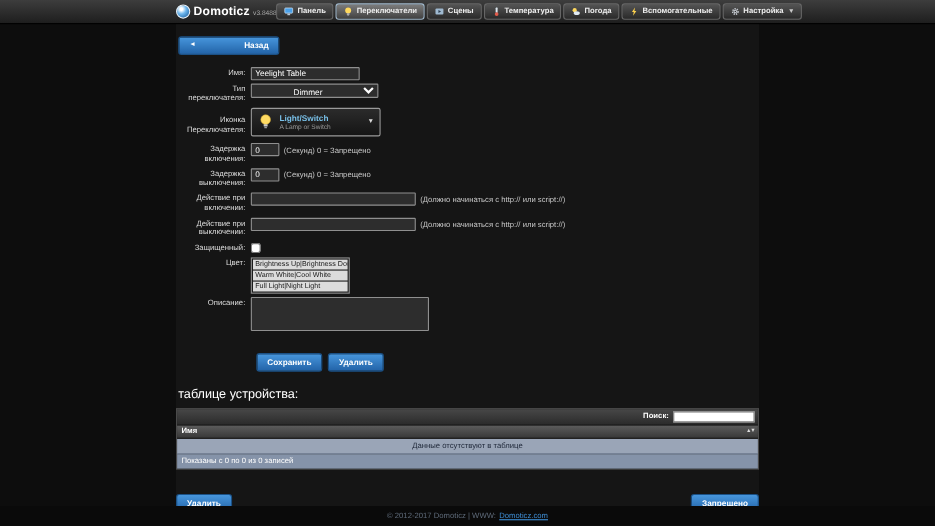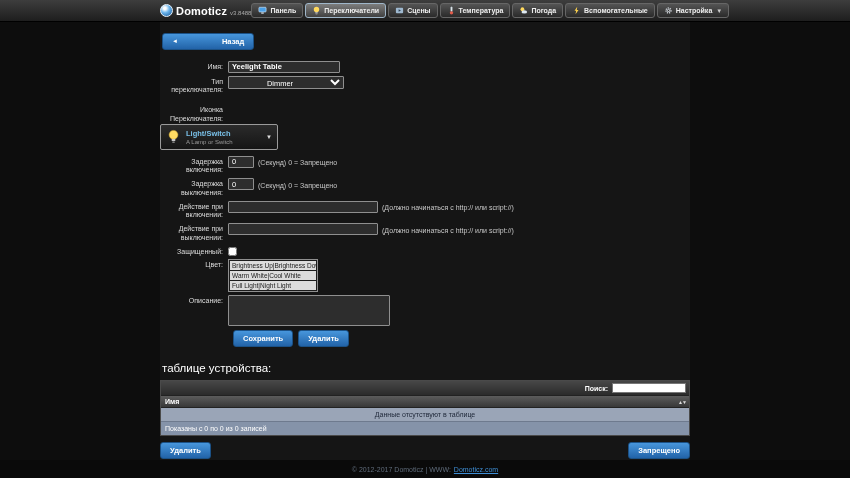--- a/index.html
+++ b/index.html
@@ -22,34 +22,34 @@
   .tab { display:flex; align-items:center; gap:3px; height:15px; padding:0 6px;
     background:linear-gradient(#545454,#2a2a2a); border:1px solid #666; border-radius:3px;
     font-size:7px; font-weight:bold; color:#eee; cursor:pointer; white-space:nowrap; }
   .tab.active { background:linear-gradient(#7d7d7d,#414141); border-color:#9fb6c9; }
   .tab svg { display:block; }
   .caret { font-size:6px; color:#ccc; margin-left:1px; }
   
   .band { width:530px; margin:0 auto; background:#151515; min-height:440px; padding-top:7px; position:relative; }
   .btn { display:inline-flex; align-items:center; gap:3px;
     background:linear-gradient(#4796dc,#2263a8); border:1px solid #1b5186; border-radius:3px;
-    color:#fff; font-size:7.5px; font-weight:bold; padding:3px 9px; cursor:pointer; font-family:inherit; }
+    color:#fff; font-size:7.5px; font-weight:bold; padding:3px 9px; cursor:pointer; font-family:inherit;margin-top:16px; }
   .back-btn { margin:0 0 11px 2px;gap:44px; }
   .back-arrow { font-size:6px; }
   
   .form-row { display:flex; align-items:flex-start; margin-bottom:3px; }
   .f-label { width:68px; flex:none; text-align:right; padding-right:5px; padding-top:2px;
     font-size:7px; color:#ddd; line-height:1.25; }
   .f-field { display:flex; align-items:center; gap:4px; }
   input.txt, select.sel, textarea.ta {
     background:#2d2d2d; border:1px solid #8f8f8f; color:#fff;
     font-size:7.5px; font-family:inherit; padding:1px 3px; border-radius:1px; }
   input.txt { height:12px; }
   select.sel { height:13px;text-align:center; }
-  .name-input { width:112px;font-weight:bold; }
+  .name-input { width:99px; }
   .type-select { width:116px; }
   .delay-input { width:26px; }
   .action-input { width:150px; }
   .hint { font-size:7px; color:#c8c8c8; padding-top:2px; white-space:nowrap; }
   .icon-picker { width:118px; background:linear-gradient(#2b2b2b,#151515); border:1px solid #9a9a9a;
     border-radius:2px; display:flex; align-items:center; gap:5px; padding:4px 5px; cursor:pointer; }
   .icon-picker .titles { flex:1; }
   .ip-title { font-size:7.5px; font-weight:bold; color:#79c0e8; }
   .ip-sub { font-size:6px; color:#9a9a9a; margin-top:1px; }
   .ip-caret { font-size:6px; color:#ddd; }
@@ -168,21 +168,21 @@
   <div class="form-row">
     <div class="f-label">Тип переключателя:</div>
     <div class="f-field">
       <select class="sel type-select">
         <option>Dimmer</option>
       </select>
     </div>
   </div>
 
   
-  <div class="form-row" style="margin-bottom:6px;flex-direction:column;">
+  <div class="form-row" style="margin-bottom:6px;">
     <div class="f-label" style="padding-top:8px;">Иконка Переключателя:</div>
     <div class="f-field">
       <div class="icon-picker">
         <svg width="15" height="16" viewBox="0 0 15 16">
           <circle cx="7.5" cy="5.8" r="4.4" fill="#ffdb63" stroke="#d9ae35" stroke-width="0.5"></circle>
           <rect x="5.7" y="9.9" width="3.6" height="2.2" rx="0.5" fill="#c9c9c9"></rect>
           <rect x="6.2" y="12.5" width="2.6" height="1.2" rx="0.4" fill="#9c9c9c"></rect>
         </svg>
         <div class="titles">
           <div class="ip-title">Light/Switch</div>

